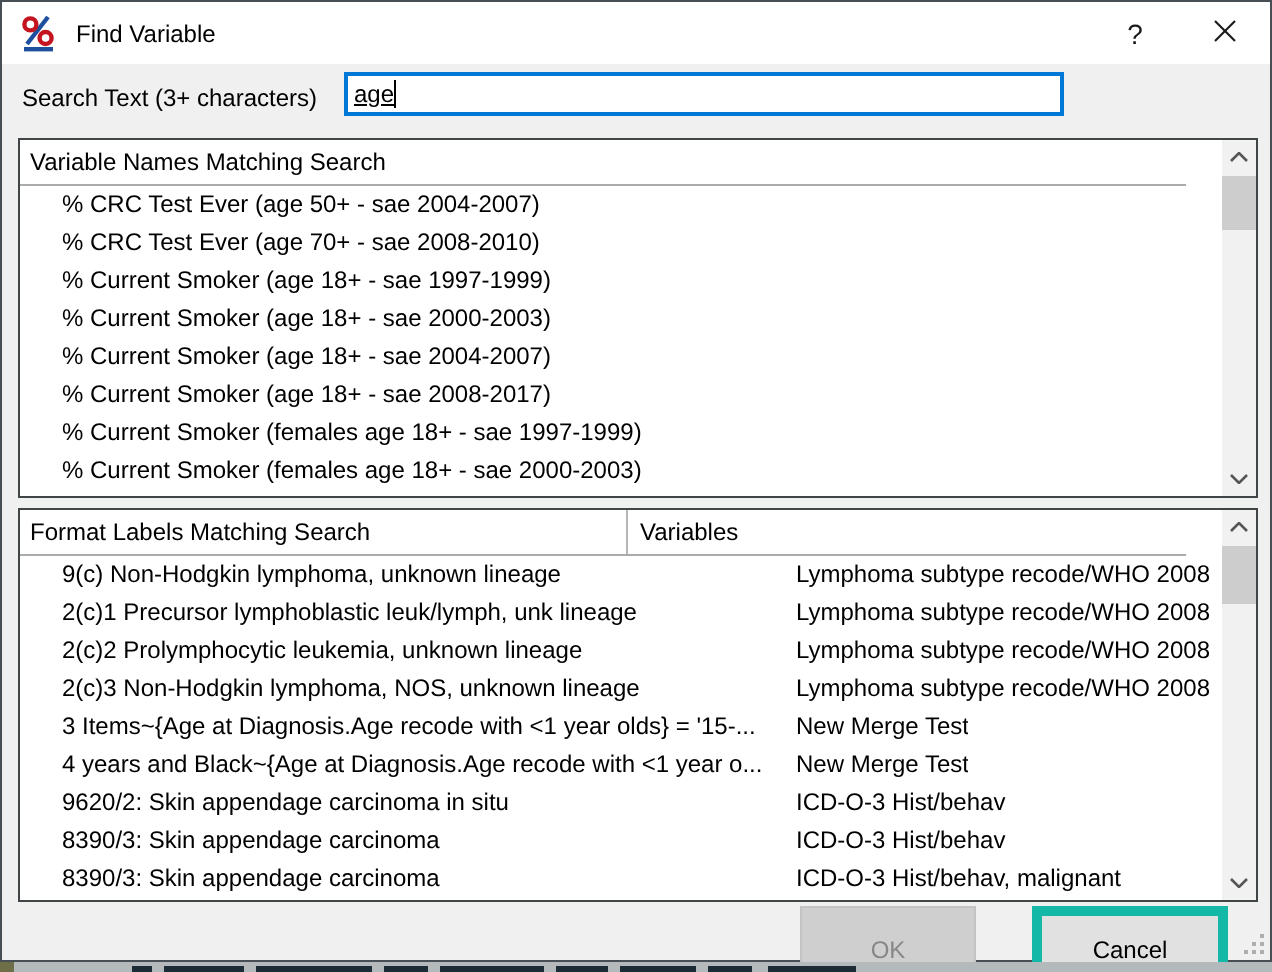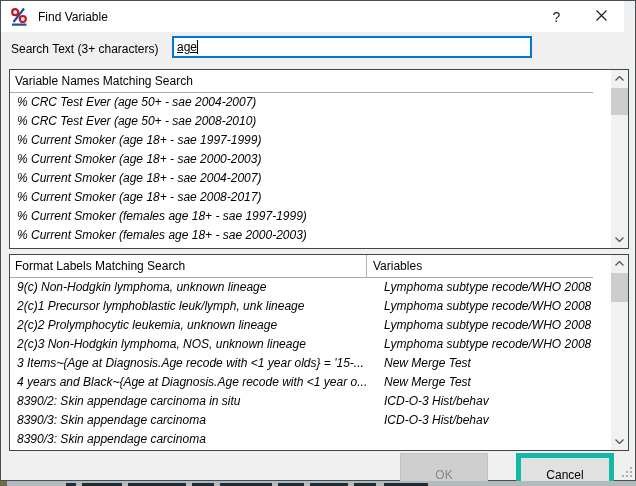--- a/index.html
+++ b/index.html
@@ -8,21 +8,21 @@
     background:#b4babb;
     font-family:"Liberation Sans",sans-serif;font-size:12px;color:#000;
     -webkit-font-smoothing:antialiased;
   }
   .dialog{
     position:absolute;left:0;top:0;width:636px;height:481px;
     background:#f0f0f0;border:1px solid #474f54;box-sizing:border-box;
   }
   
   .titlebar{
-    position:absolute;left:0;top:0;right:11px;height:31px;background:#ffffff;
+    position:absolute;left:0;top:0;right:0;height:31px;background:#ffffff;
     display:flex;align-items:center;
   }
   .app-icon{width:19px;height:19px;margin-left:9px;display:inline-block;}
   .title{margin-left:9px;font-size:12px;color:#000;flex:1;}
   .tb-btn{
     width:45px;height:31px;display:flex;align-items:center;justify-content:center;
     color:#1a1a1a;cursor:default;
   }
   .tb-btn.help{font-size:14px;}
   
@@ -38,26 +38,26 @@
     position:absolute;left:8px;width:620px;background:#fff;
     border:1px solid #404648;box-sizing:border-box;
   }
   .list1{top:68px;height:180px;}
   .list2{top:253px;height:197px;}
   .lheader{
     position:absolute;left:0;top:0;right:35px;height:22px;
     background:#ffffff;border-bottom:1px solid #ababab;
     display:flex;align-items:center;white-space:nowrap;overflow:hidden;
   }
-  .lheader .hcell1{width:357px;height:22px;line-height:22px;padding-left:5px;box-sizing:border-box;
+  .lheader .hcell1{width:304px;height:22px;line-height:22px;padding-left:5px;box-sizing:border-box;
     border-right:1px solid #b5b5b5;overflow:hidden;}
   .lheader .hcell2{flex:1;height:22px;line-height:22px;padding-left:6px;overflow:hidden;}
   .lheader .hsingle{padding-left:5px;}
   .rows{position:absolute;left:0;top:23px;right:17px;bottom:0;overflow:hidden;}
-  .lrow{height:19px;line-height:19px;padding-left:7px;white-space:nowrap;overflow:hidden;display:flex;font-style:italic;}
+  .lrow{height:19px;line-height:19px;padding-left:21px;white-space:nowrap;overflow:hidden;display:flex;}
   .lrow .c1{width:352px;min-width:352px;overflow:hidden;white-space:nowrap;}
   .lrow .c2{padding-left:15px;overflow:hidden;white-space:nowrap;}
   
   .scrollbar{position:absolute;top:0;right:0;bottom:0;width:17px;background:#f1f1f1;}
   .sb-up,.sb-down{position:absolute;left:0;width:17px;height:17px;display:flex;align-items:center;justify-content:center;}
   .sb-up{top:0;}
   .sb-down{bottom:0;}
   .sb-thumb{position:absolute;left:0;top:18px;width:17px;height:27px;background:#cdcdcd;}
   
   .btn{
@@ -110,21 +110,21 @@
   <div class="search-label">Search Text (3+ characters)</div>
   <input class="search-input" type="text" value="age" style="">
   <div class="caret"></div>
 
   <div class="listbox list1">
     <div class="lheader">
       <div class="hcell2 hsingle" style="padding-left:5px;">Variable Names Matching Search</div>
     </div>
     <div class="rows" id="var-rows">
         <div class="lrow">% CRC Test Ever (age 50+ - sae 2004-2007)</div>
-        <div class="lrow">% CRC Test Ever (age 50+ - sae 2008-2010)</div>
+        <div class="lrow">% CRC Test Ever (age 70+ - sae 2008-2010)</div>
         <div class="lrow">% Current Smoker (age 18+ - sae 1997-1999)</div>
         <div class="lrow">% Current Smoker (age 18+ - sae 2000-2003)</div>
         <div class="lrow">% Current Smoker (age 18+ - sae 2004-2007)</div>
         <div class="lrow">% Current Smoker (age 18+ - sae 2008-2017)</div>
         <div class="lrow">% Current Smoker (females age 18+ - sae 1997-1999)</div>
         <div class="lrow">% Current Smoker (females age 18+ - sae 2000-2003)</div>
         <div class="lrow">% Current Smoker (females age 18+ - sae 2004-2007)</div>
       </div>
     <div class="scrollbar">
       <div class="sb-up">
@@ -165,29 +165,30 @@
         </div>
         <div class="lrow">
           <span class="c1">3 Items~{Age at Diagnosis.Age recode with &lt;1 year olds} = '15-...</span>
           <span class="c2">New Merge Test</span>
         </div>
         <div class="lrow">
           <span class="c1">4 years and Black~{Age at Diagnosis.Age recode with &lt;1 year o...</span>
           <span class="c2">New Merge Test</span>
         </div>
         <div class="lrow">
-          <span class="c1">8390/2: Skin appendage carcinoma in situ</span>
+          <span class="c1">9620/2: Skin appendage carcinoma in situ</span>
           <span class="c2">ICD-O-3 Hist/behav</span>
         </div>
         <div class="lrow">
           <span class="c1">8390/3: Skin appendage carcinoma</span>
           <span class="c2">ICD-O-3 Hist/behav</span>
         </div>
         <div class="lrow">
           <span class="c1">8390/3: Skin appendage carcinoma</span>
+          <span class="c2">ICD-O-3 Hist/behav, malignant</span>
         </div>
         <div class="lrow">
           <span class="c1">8390/3: Skin appendage carcinoma</span>
           <span class="c2">ICD-O-3 Hist/behav</span>
         </div>
       </div>
     <div class="scrollbar">
       <div class="sb-up">
         <svg width="9" height="5" viewBox="0 0 9 5">
             <polyline points="0.5,4.5 4.5,0.5 8.5,4.5" fill="none" stroke="#555" stroke-width="1.3"></polyline>

